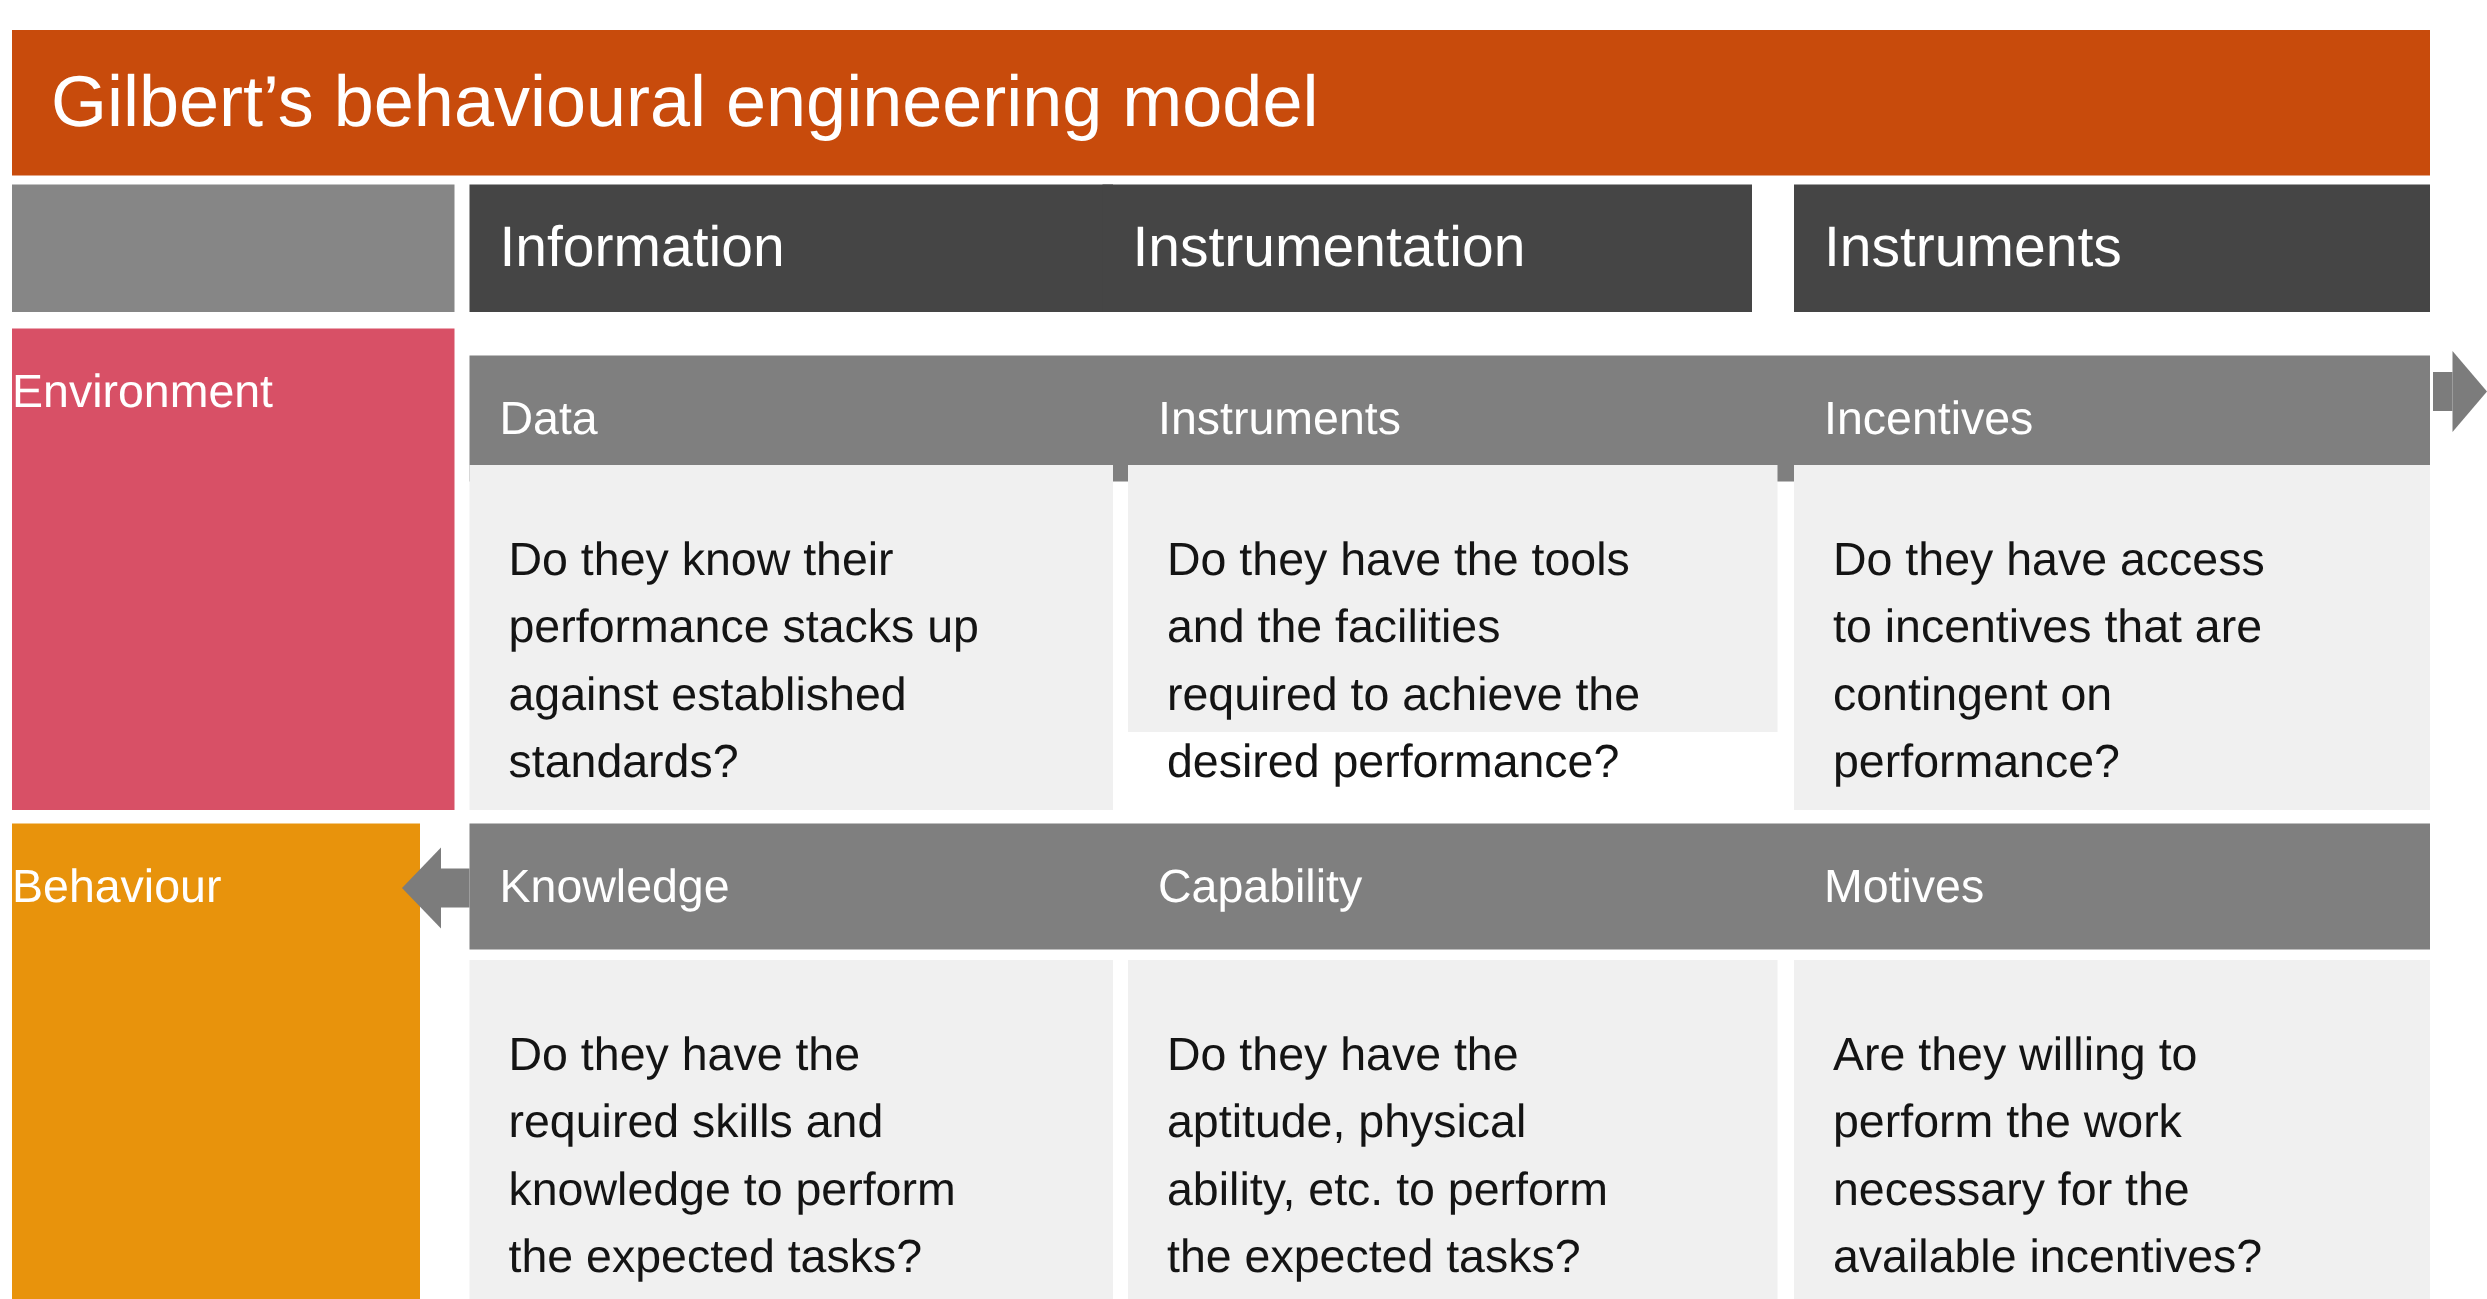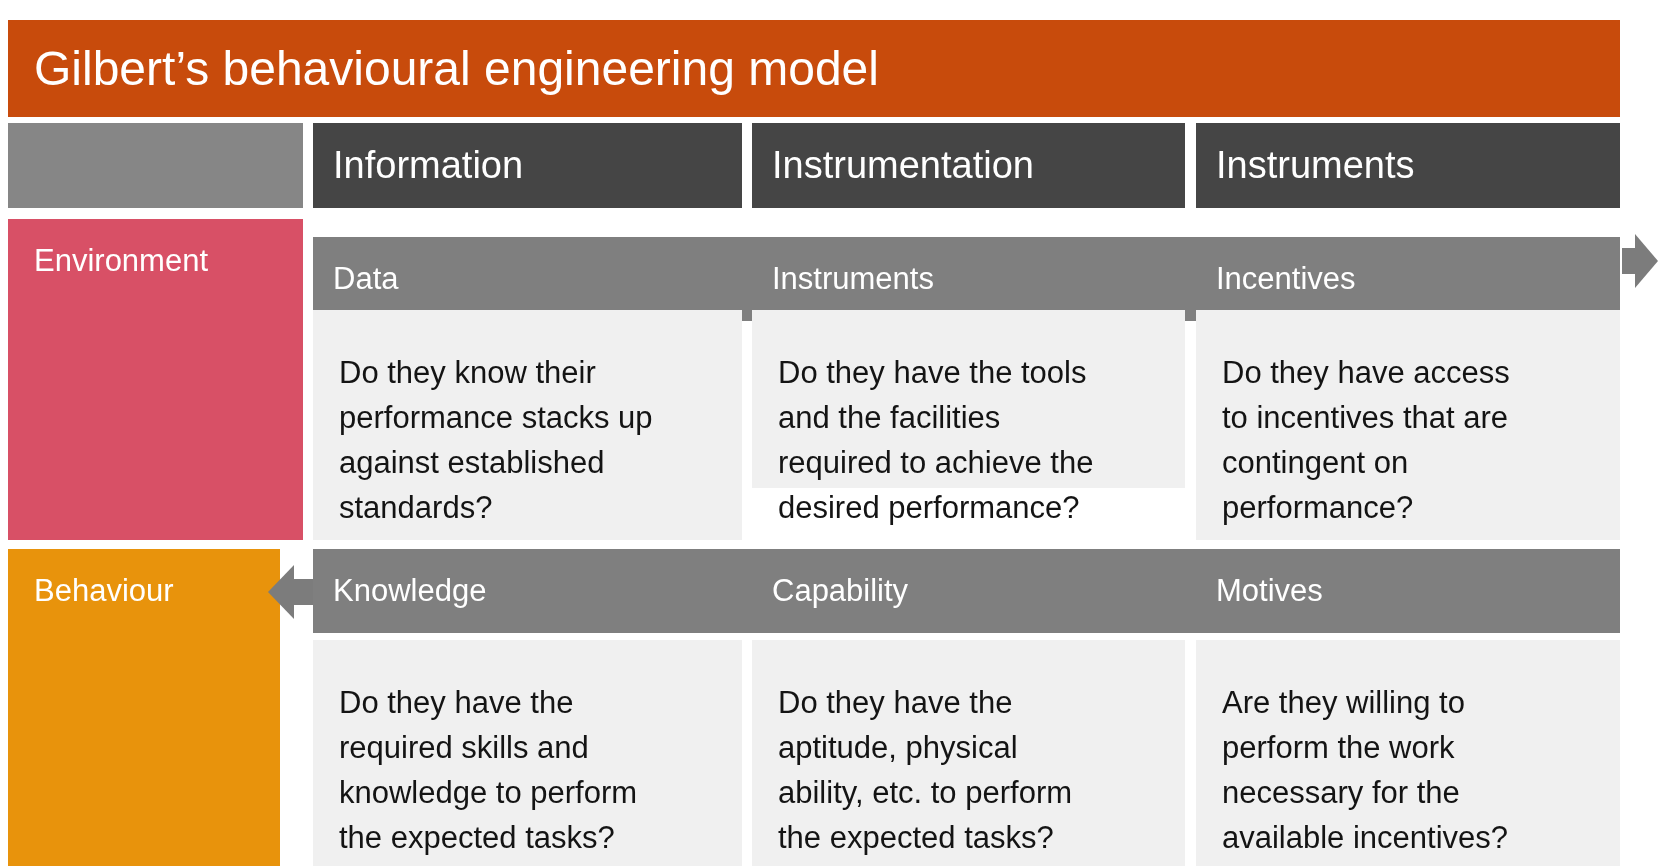--- a/index.html
+++ b/index.html
@@ -4,21 +4,21 @@
 <style>
   html,body{margin:0;padding:0;background:#ffffff;}
   body{font-family:"Liberation Sans", sans-serif;}
   .canvas{position:relative;width:1658px;height:866px;background:#fff;overflow:hidden;margin-top:12px;}
   .abs{position:absolute;box-sizing:border-box;}
 
   .title-bar{background:var(--title-bar,#C84B0C);color:#fff;font-size:48px;line-height:97px;padding-left:26px;white-space:nowrap;}
   .corner{background:var(--corner-cell,#868686);}
   .colhead{background:var(--column-header,#454545);color:#fff;font-size:38px;line-height:85px;padding-left:20px;white-space:nowrap;}
   .rowlabel{color:#fff;font-size:31px;}
-  .rowlabel .lbl{display:block;line-height:84px;padding-left:26px;white-space:nowrap;}
+  .rowlabel .lbl{display:block;line-height:84px;white-space:nowrap;}
   .env{background:var(--environment,#D85066);}
   .beh{background:var(--behaviour,#E8930C);}
   .subbar{background:var(--row-bar,#7F7F7F);color:#fff;font-size:31px;}
   .subbar .sub{position:absolute;top:0;line-height:84px;padding-left:20px;white-space:nowrap;}
   .qcell{background:var(--cell-bg,#F0F0F0);color:#141414;font-size:31px;line-height:45px;padding:40px 26px;}
   .qcell .q{white-space:pre-line;}
 
   .arrow-right .shaft{position:absolute;left:0;top:14px;width:13px;height:26px;background:var(--arrow,#7C7C7C);}
   .arrow-right .head{position:absolute;left:13px;top:0;width:0;height:0;
     border-top:27px solid transparent;border-bottom:27px solid transparent;border-left:23px solid var(--arrow,#7C7C7C);}
@@ -32,21 +32,21 @@
 <div class="canvas">
 
   <div class="abs title-bar" style="left:8px;top:8px;width:1612px;height:97px;">
     <span>Gilbert’s behavioural engineering model</span>
   </div>
 
   <div class="abs corner" style="left:8px;top:111px;width:295px;height:85px;"></div>
   <div class="abs colhead" style="left:313px;top:111px;width:429px;height:85px;">
     <span>Information</span>
   </div>
-  <div class="abs colhead" style="left:752px;top:111px;width:433px;height:85px;">
+  <div class="abs colhead" style="left:735px;top:111px;width:433px;height:85px;">
     <span>Instrumentation</span>
   </div>
   <div class="abs colhead" style="left:1196px;top:111px;width:424px;height:85px;">
     <span>Instruments</span>
   </div>
 
   <div class="abs rowlabel env" style="left:8px;top:207px;width:295px;height:321px;">
     <span class="lbl">Environment</span>
   </div>
 

